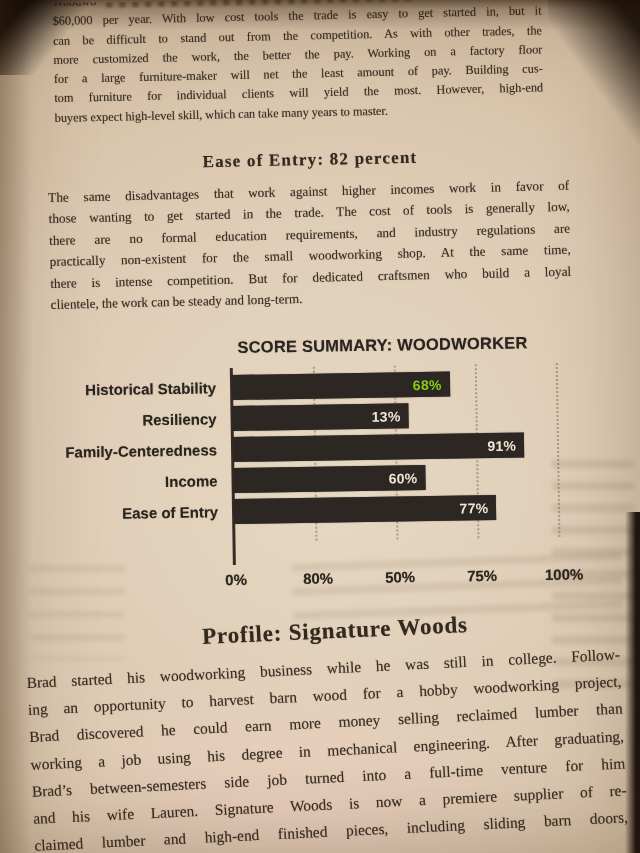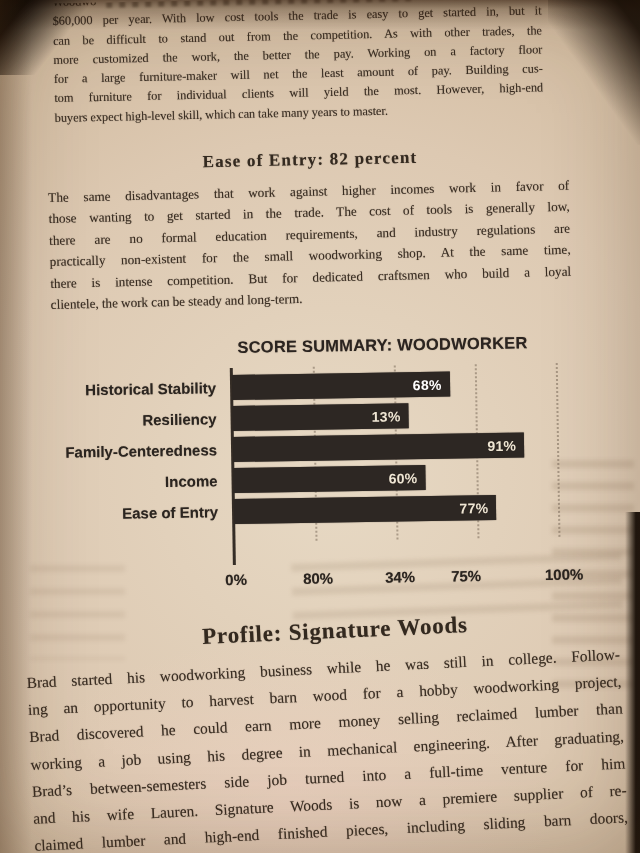--- a/index.html
+++ b/index.html
@@ -122,42 +122,42 @@
     <div class="chart">
       <div class="chart-title">SCORE SUMMARY: WOODWORKER</div>
       <div class="plot" id="plot">
           <div class="gridline" style="left: 314px;"></div>
           <div class="gridline" style="left: 395px;"></div>
           <div class="gridline" style="left: 476px;"></div>
           <div class="gridline" style="left: 557px;"></div>
           <div class="axis-line"></div>
           <div class="cat" style="top: 7px;">Historical Stability</div>
           <div class="bar" style="top: 7px; width: 217.6px; height: 25px; background: rgb(45, 39, 35);">
-            <span class="val" style="color: #ffffff; text-align: right;">68%</span>
+            <span class="val" style="color: #84cc16; text-align: right;">68%</span>
           </div>
           <div class="cat" style="top: 38px;">Resiliency</div>
           <div class="bar" style="top: 38px; width: 176px; height: 25px; background: rgb(45, 39, 35);">
             <span class="val" style="color: rgb(239, 230, 212);">13%</span>
           </div>
           <div class="cat" style="top: 69px;">Family-Centeredness</div>
           <div class="bar" style="top: 69px; width: 291.2px; height: 25px; background: rgb(45, 39, 35);">
             <span class="val" style="color: rgb(239, 230, 212);">91%</span>
           </div>
           <div class="cat" style="top: 100px;">Income</div>
           <div class="bar" style="top: 100px; width: 192px; height: 25px; background: rgb(45, 39, 35);">
             <span class="val" style="color: rgb(239, 230, 212); margin-left: 36px;">60%</span>
           </div>
           <div class="cat" style="top: 131px;">Ease of Entry</div>
           <div class="bar" style="top: 131px; width: 262.4px; height: 25px; background: rgb(45, 39, 35);">
             <span class="val" style="color: rgb(239, 230, 212);">77%</span>
           </div>
           <div class="tick" style="left: 234px;">0%</div>
           <div class="tick" style="left: 316px;">80%</div>
-          <div class="tick" style="left: 398px;">34%</div>
-          <div class="tick" style="left: 464px; text-align: right;">75%</div>
+          <div class="tick" style="left: 398px;">50%</div>
+          <div class="tick" style="left: 480px; text-align: right;">75%</div>
           <div class="tick" style="left: 562px;">100%</div>
         </div>
     </div>
 
     <div class="profile-head">Profile: Signature Woods</div>
 
     <div class="para profile-para">
       <div>
           <div class="line">Brad started his woodworking business while he was still in college. Follow-</div>
           <div class="line">ing an opportunity to harvest barn wood for a hobby woodworking project,</div>

